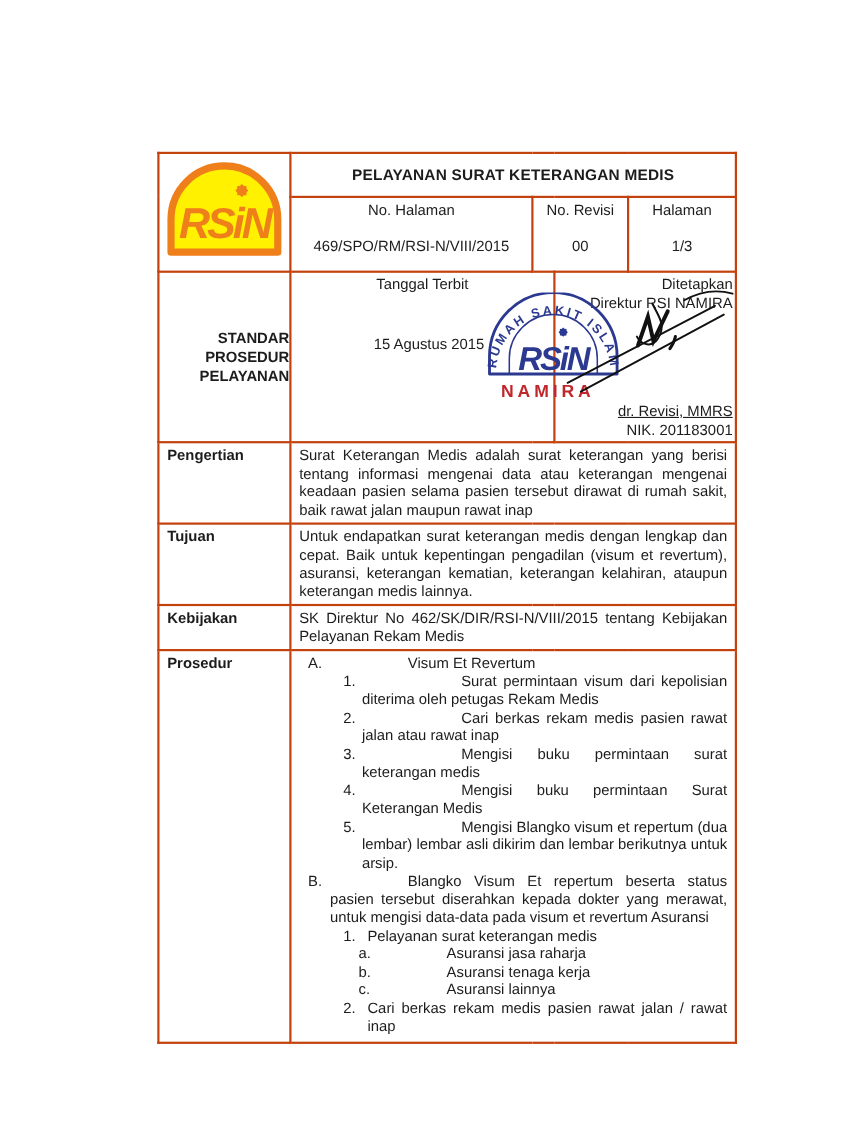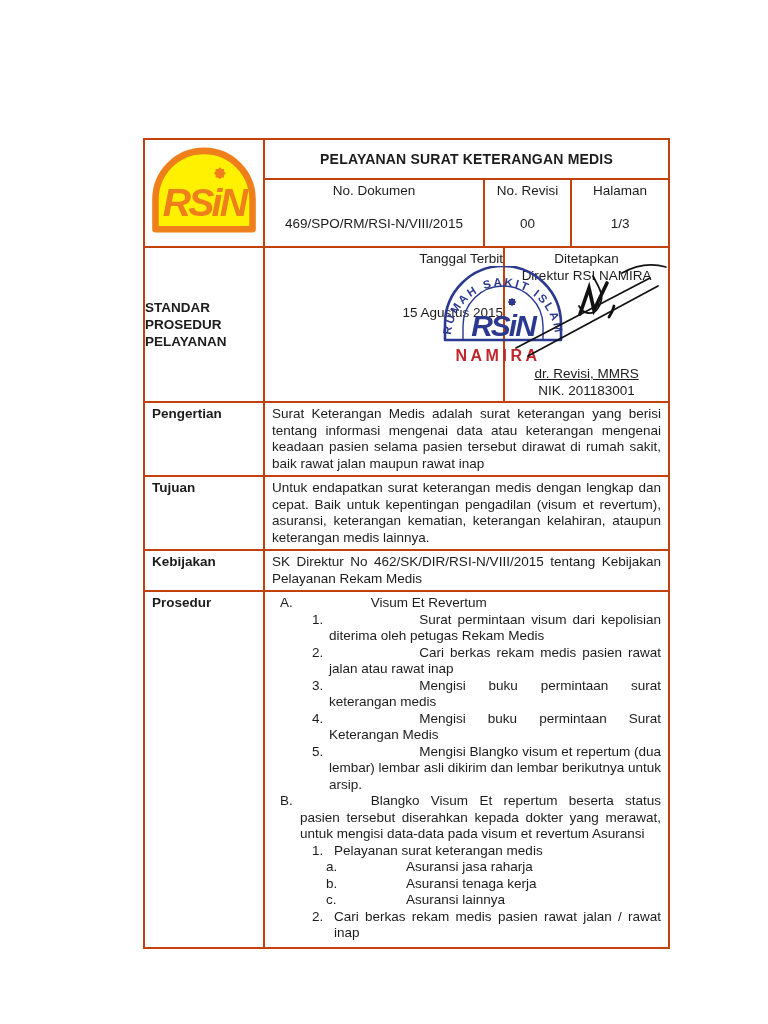--- a/index.html
+++ b/index.html
@@ -14,25 +14,25 @@
   table.doc td{
     border:2px solid #c2410c;vertical-align:top;
     font-size:13.5px;line-height:16.5px;padding:0;
   }
   .logo-cell{text-align:center;vertical-align:middle !important;}
   .title-cell{height:38px;text-align:center;vertical-align:middle !important;}
   .title-cell div{font-weight:bold;font-size:14px;letter-spacing:.2px;}
   .meta-cell{height:66px;text-align:center;}
   .meta-label{padding-top:3px;}
   .meta-value{margin-top:16px;}
-  .spo-left{vertical-align:middle !important;text-align:left;font-weight:bold;}
+  .spo-left{vertical-align:middle !important;text-align:right;font-weight:bold;}
   .spo-left div{line-height:17px;}
-  .tanggal-cell{height:123px;text-align:right;}
+  .tanggal-cell{height:123px;text-align:center;}
   .tanggal-value{margin-top:37px;padding-left:12px;}
-  .dt{display:flex;flex-direction:column;align-items:center;height:153px;box-sizing:border-box;padding:3px 2px 2px 2px;text-align:center;}
+  .dt{display:flex;flex-direction:column;align-items:flex-end;height:153px;box-sizing:border-box;padding:3px 2px 2px 2px;text-align:center;}
   .dt .spacer{flex:1;}
   .signer-name{text-decoration:underline;}
   .label-cell{font-weight:bold;padding:3px 7px !important;}
   .body-cell{padding:3px 7px !important;text-align:justify;margin-top:40px;}
   .proc-cell{padding:3px 7px 5px 7px !important;}
   .sec-head{padding-left:26px;text-indent:-18px;}
   .aitem{padding-left:57px;text-indent:-17px;text-align:justify;}
   .bpar{padding-left:28px;text-indent:-20px;text-align:justify;}
   .bitem{padding-left:62px;text-indent:-22px;text-align:justify;}
   .sub{padding-left:76px;text-indent:-22px;}
@@ -67,21 +67,21 @@
           </g>
           <text x="60" y="76" text-anchor="middle" font-size="42" font-weight="bold" font-style="italic" letter-spacing="-3" fill="#EE7F1B" font-family="Liberation Sans, sans-serif">RSiN</text>
         </svg>
       </td>
       <td class="title-cell" colspan="4">
         <div>PELAYANAN SURAT KETERANGAN MEDIS</div>
       </td>
     </tr>
     <tr>
       <td class="meta-cell">
-        <div class="meta-label">No. Dokumen</div>
+        <div class="meta-label">No. Halaman</div>
         <div class="meta-value">469/SPO/RM/RSI-N/VIII/2015</div>
       </td>
       <td class="meta-cell" colspan="2">
         <div class="meta-label">No. Revisi</div>
         <div class="meta-value">00</div>
       </td>
       <td class="meta-cell">
         <div class="meta-label">Halaman</div>
         <div class="meta-value">1/3</div>
       </td>

